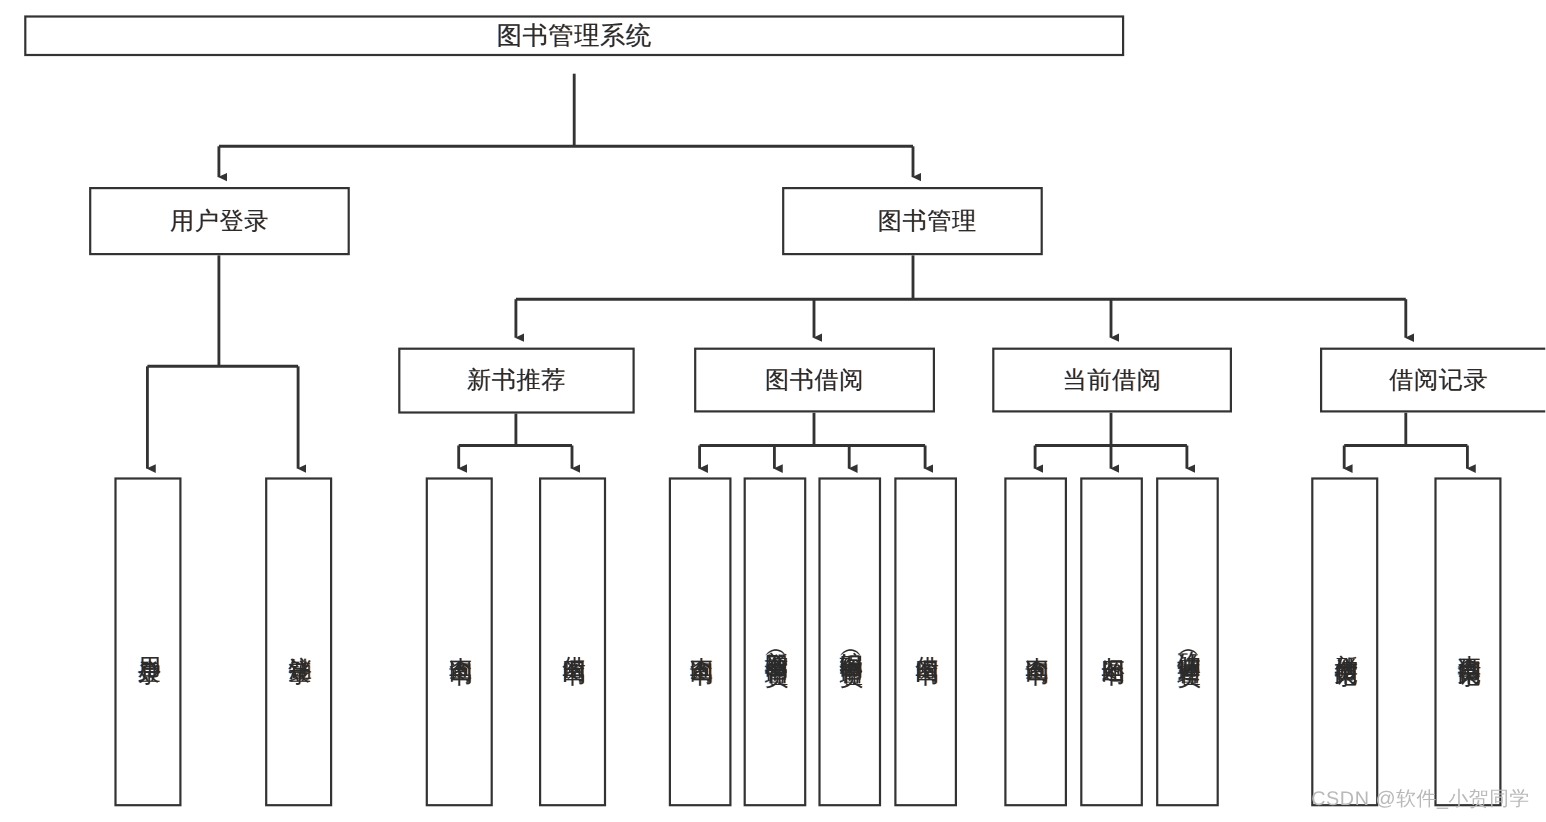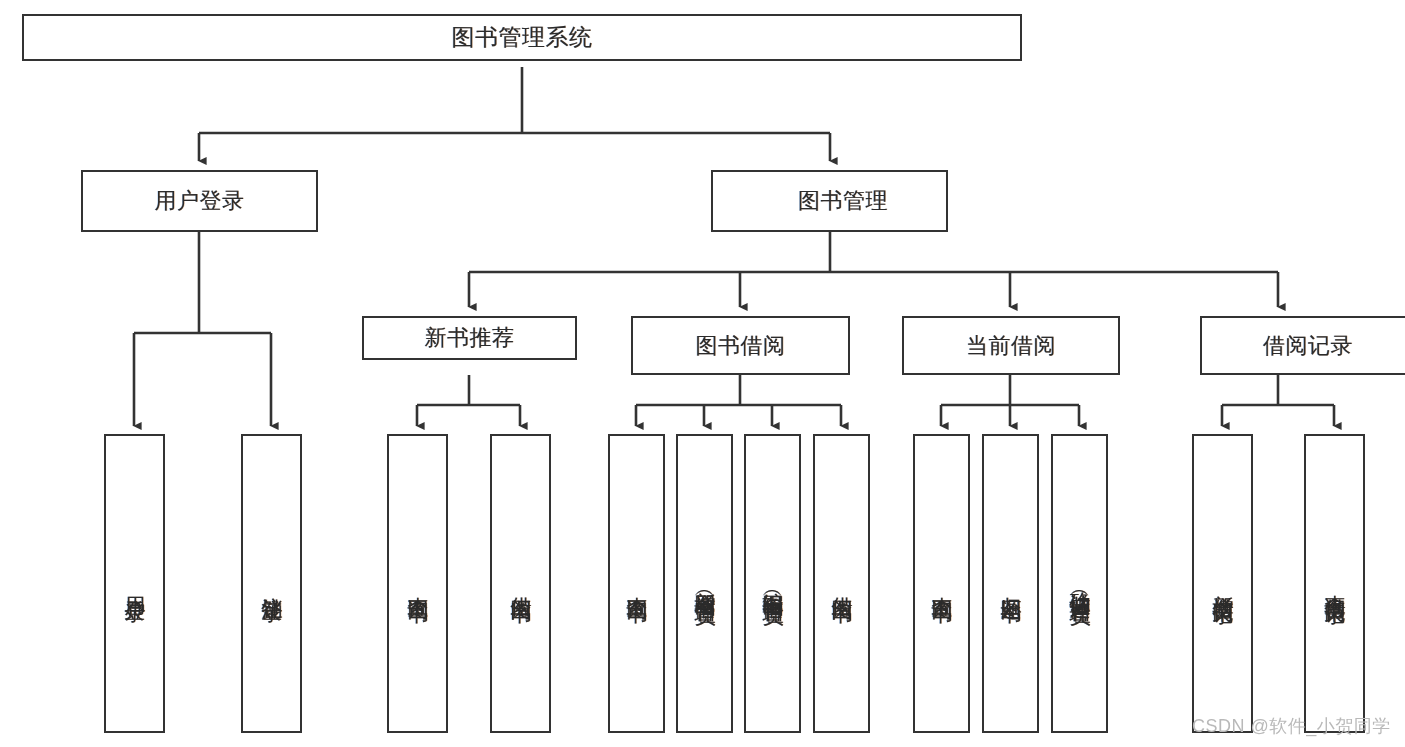--- a/index.html
+++ b/index.html
@@ -119,32 +119,32 @@
       <line x1="1010" y1="405" x2="1010" y2="426" marker-end="url(#arrowhead)"></line>
       <line x1="1079" y1="405" x2="1079" y2="426" marker-end="url(#arrowhead)"></line>
 
       <line x1="1278" y1="375" x2="1278" y2="405"></line>
       <line x1="1222" y1="405" x2="1334" y2="405"></line>
       <line x1="1222" y1="405" x2="1222" y2="426" marker-end="url(#arrowhead)"></line>
       <line x1="1334" y1="405" x2="1334" y2="426" marker-end="url(#arrowhead)"></line>
     </g>
   </svg>
 
-  <div class="node horizontal" id="node-root" style="left:22px; top:14px; width:1000px; height:47px;">
+  <div class="node horizontal" id="node-root" style="left:22px; top:14px; width:1000px; height:37px;">
     <span class="label">图书管理系统</span>
   </div>
 
   <div class="node horizontal" style="left:81px; top:170px; width:237px; height:62px;">
     <span class="label">用户登录</span>
   </div>
   <div class="node horizontal" style="left:711px; top:170px; width:237px; height:62px;padding-left:27px;">
     <span class="label">图书管理</span>
   </div>
 
-  <div class="node horizontal" style="left:362px; top:316px; width:215px; height:44px;">
+  <div class="node horizontal" style="left:362px; top:316px; width:215px; height:60px;">
     <span class="label">新书推荐</span>
   </div>
   <div class="node horizontal" style="left:631px; top:316px; width:219px; height:59px;">
     <span class="label">图书借阅</span>
   </div>
   <div class="node horizontal" style="left:902px; top:316px; width:218px; height:59px;">
     <span class="label">当前借阅</span>
   </div>
   <div class="node horizontal" style="left:1172px; top:316px; width:216px; height:59px;margin-left:28px;">
     <span class="label">借阅记录</span>

